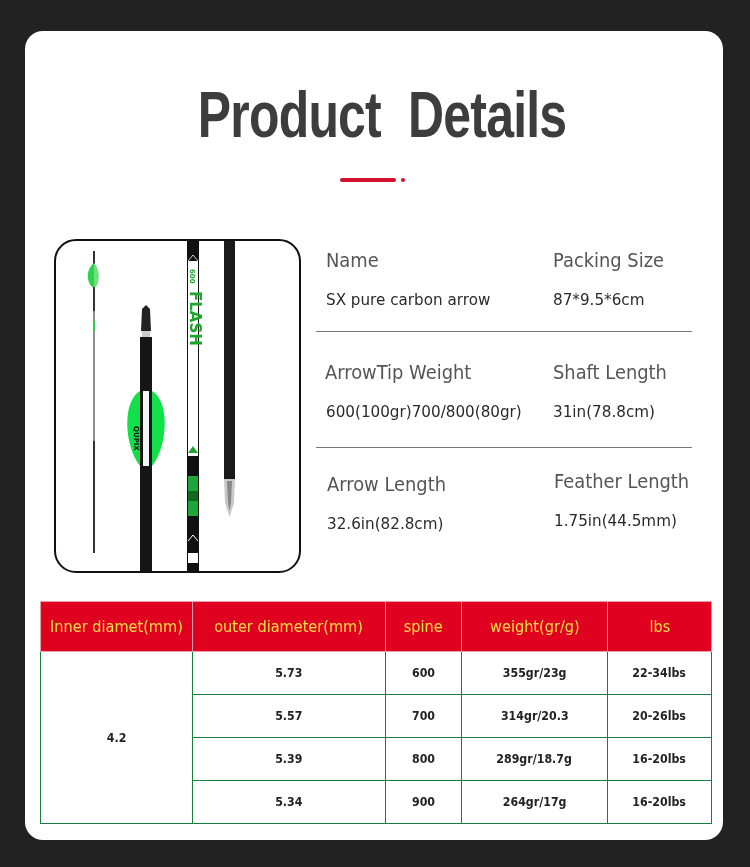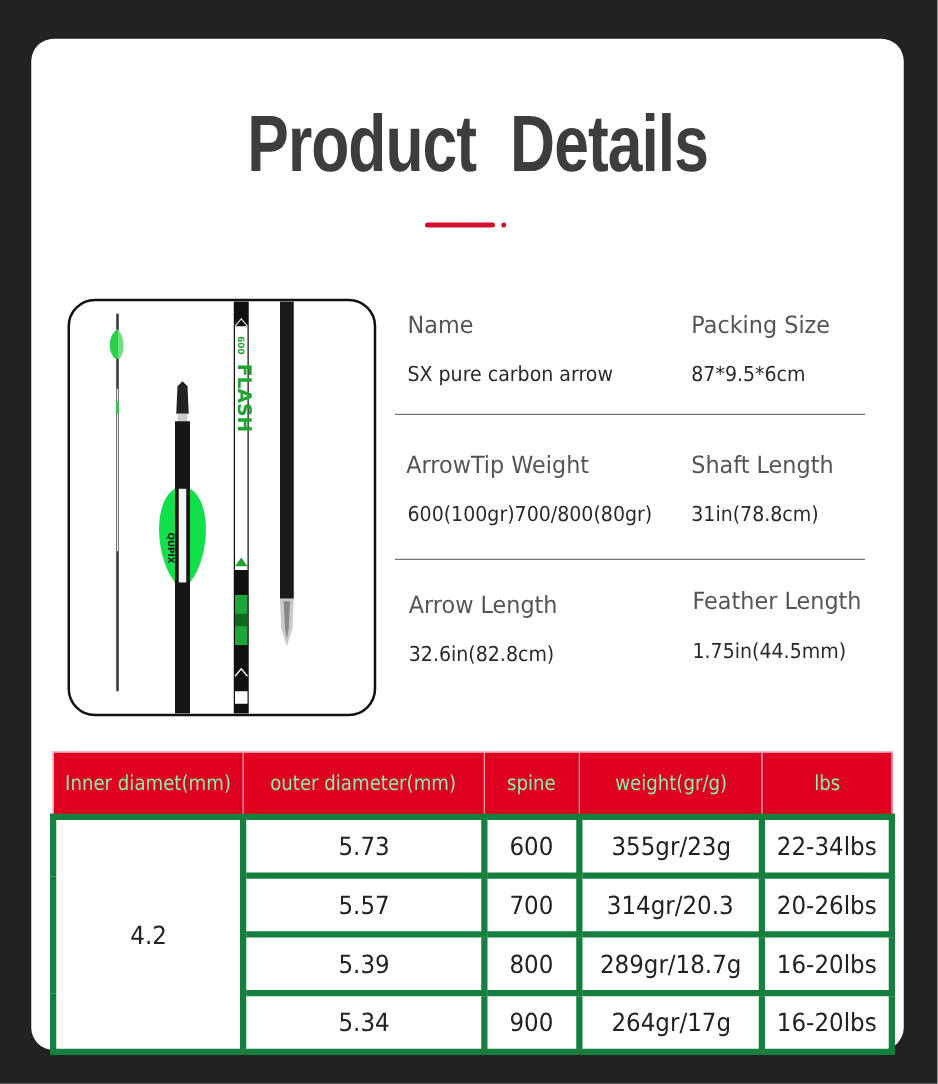--- a/index.html
+++ b/index.html
@@ -37,27 +37,27 @@
     position: absolute; font-family: "DejaVu Sans", sans-serif; font-size: 16.5px; color: #2a2a2a;
     white-space: nowrap; transform: scaleX(0.92); transform-origin: 0 0;
   }
   .divider { position: absolute; left: 316px; width: 376px; height: 1px; background: #777; }
 
   table.spec-table {
     position: absolute; left: 40px; top: 601px; width: 671px; border-collapse: collapse;
     table-layout: fixed;
   }
   table.spec-table th {
-    height: 49px; color: #86efac; font-weight: normal; font-size: 16.5px;
+    height: 49px; color: #fde047; font-weight: normal; font-size: 16.5px;
     font-family: "DejaVu Sans", sans-serif; border: 1px solid #e8a0ad; padding: 0; white-space: nowrap;
   }
   table.spec-table th span { display: inline-block; transform: scaleX(0.88); }
   table.spec-table td {
-    height: 42px; text-align: center; font-size: 20px; color: #222;
-    border: 5px solid #15803d; padding: 0; font-family: "DejaVu Sans", sans-serif;
+    height: 42px; text-align: center; font-size: 12px; color: #222;
+    border: 1px solid #15803d; padding: 0; font-family: "DejaVu Sans", sans-serif; font-weight: bold;
   }
   table.spec-table td span { display: inline-block; transform: scaleX(0.92); }
 </style>
 </head>
 <body>
 
 <div class="card"></div>
 
 <div class="title-wrap">
   <div class="title">

